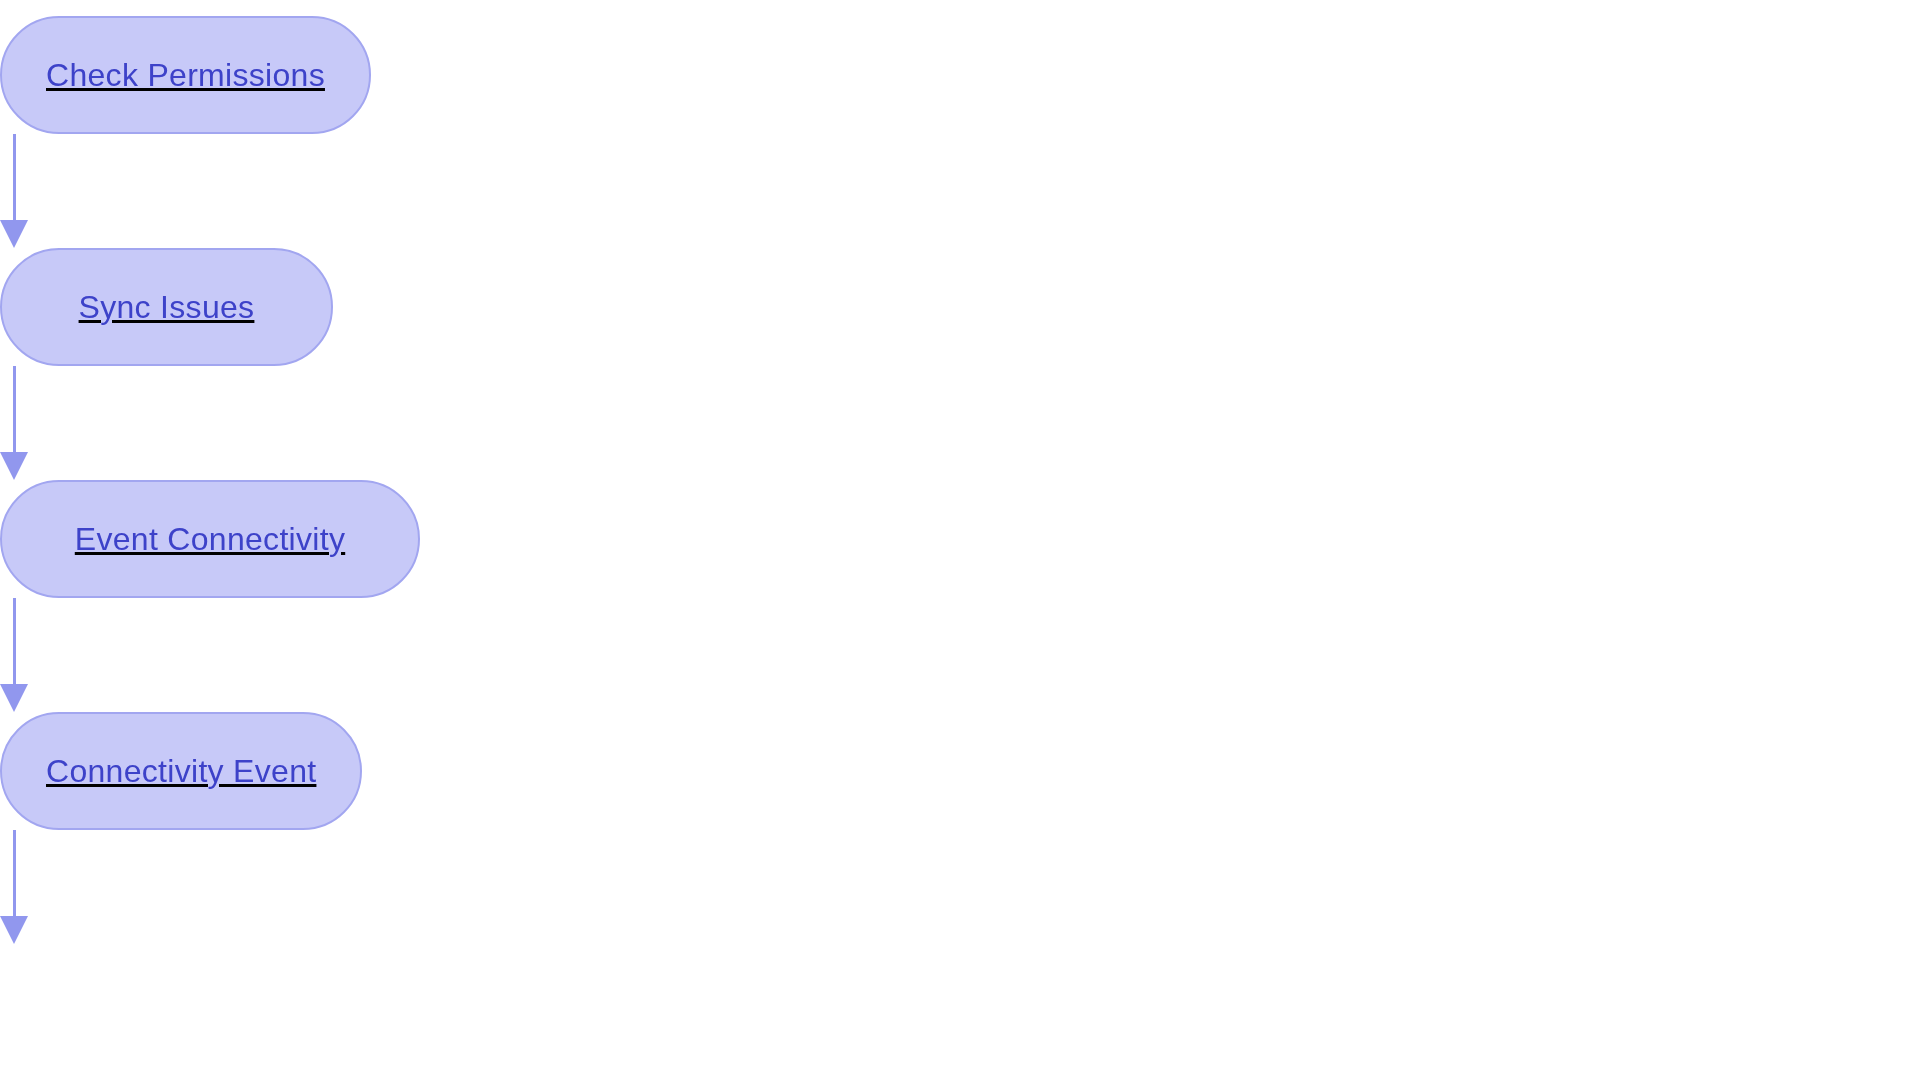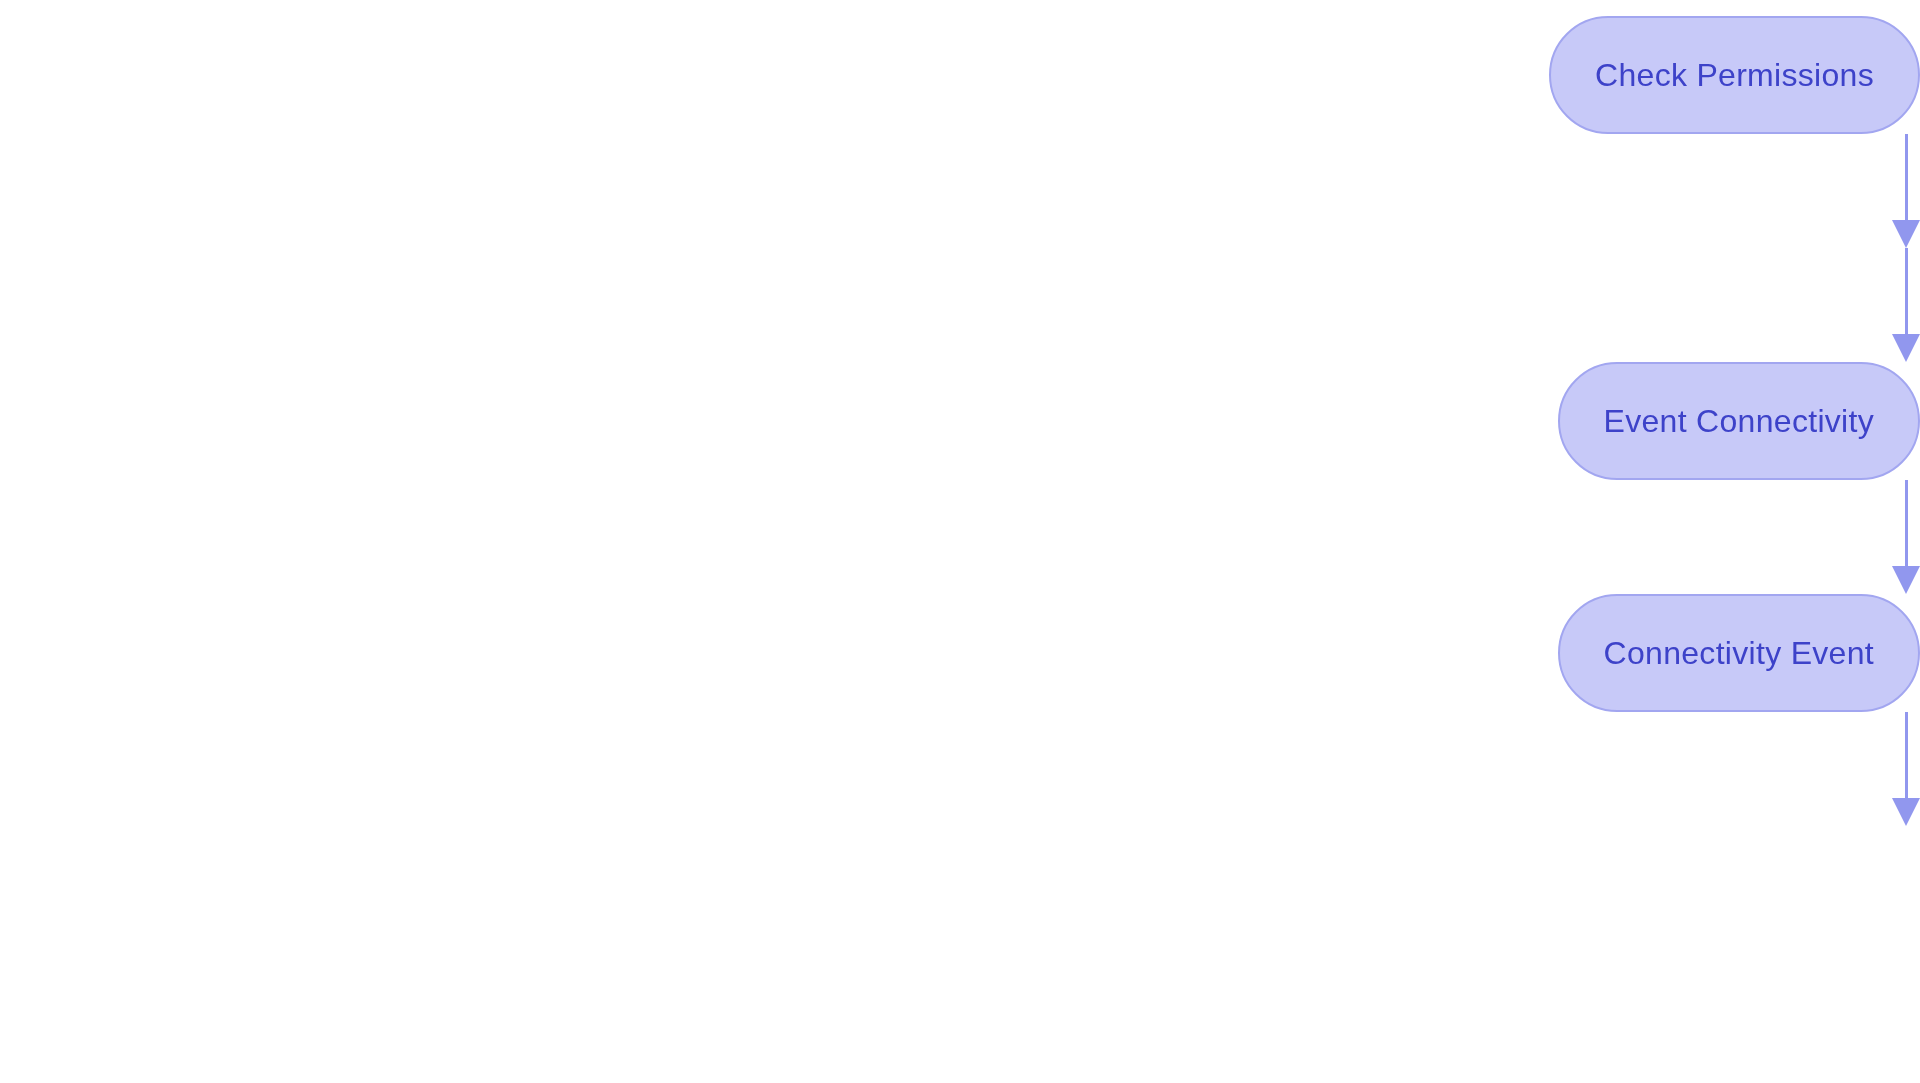--- a/index.html
+++ b/index.html
@@ -8,24 +8,25 @@
     background: #ffffff;
   }
   .canvas {
     position: relative;
     width: 1920px;
     height: 1083px;
     background: var(--bg, #ffffff);
     overflow: hidden;
     display: flex;
     flex-direction: column;
-    align-items: flex-end;
+    align-items: flex-start;
     box-sizing: border-box;
     padding-top: 16px;
     font-family: "Liberation Sans", sans-serif;
+    text-decoration: underline;
   }
   .flow-node {
     height: 118px;
     box-sizing: border-box;
     border-radius: 59px;
     background: var(--node-fill, #c7c9f8);
     border: 2.5px solid var(--node-border, #a2a6f0);
     color: var(--node-text, #3d42c9);
     font-size: 32px;
     letter-spacing: 0.3px;
@@ -70,20 +71,23 @@
 
   <div class="flow-node">
     <span>Check Permissions</span>
   </div>
 
   <div class="connector">
     <div class="shaft"></div>
     <div class="arrowhead"></div>
   </div>
 
+  <div class="flow-node">
+    <span>Sync Issues</span>
+  </div>
 
   <div class="connector">
     <div class="shaft"></div>
     <div class="arrowhead"></div>
   </div>
 
   <div class="flow-node">
     <span>Event Connectivity</span>
   </div>
 

